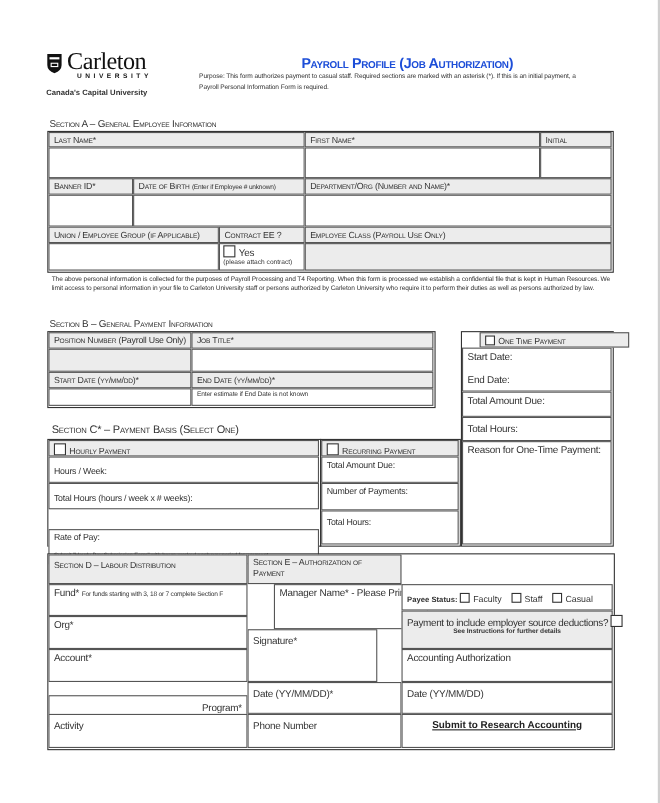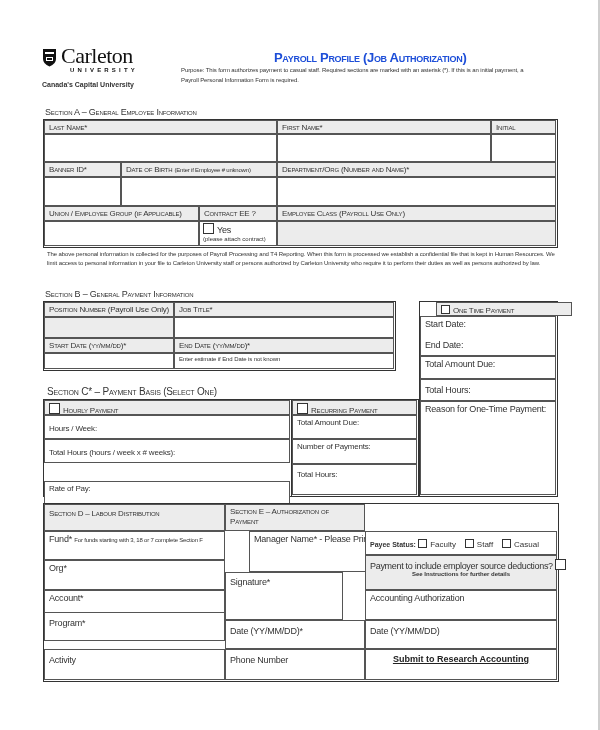--- a/index.html
+++ b/index.html
@@ -160,21 +160,21 @@
     <div class="cell lbl9 pad" style="left:0;top:27px;width:181px;height:29px;white-space:nowrap;">
       <span>Fund*</span>
       <span style="font-size:6px;">For funds starting with 3, 18 or 7 complete Section F</span>
     </div>
     <div class="cell lbl9 pad" style="left:0;top:56px;width:181px;height:30px;">
       <span>Org*</span>
     </div>
     <div class="cell lbl9 pad" style="left:0;top:86px;width:181px;height:30px;">
       <span>Account*</span>
     </div>
-    <div class="cell lbl9 pad" style="left:0;top:108px;width:181px;height:29px;padding-top:5px;">
+    <div class="cell lbl9 pad" style="left:0;top:128px;width:181px;height:29px;padding-top:5px;text-align:right;">
       <span>Program*</span>
     </div>
     <div class="cell lbl9 pad" style="left:0;top:145px;width:181px;height:31px;padding-top:5px;">
       <span>Activity</span>
     </div>
 
     <div class="cell grey lbl sc pad" style="left:181px;top:0;width:140px;height:27px;">
       <div>Section E – Authorization of</div>
       <div>Payment</div>
     </div>

